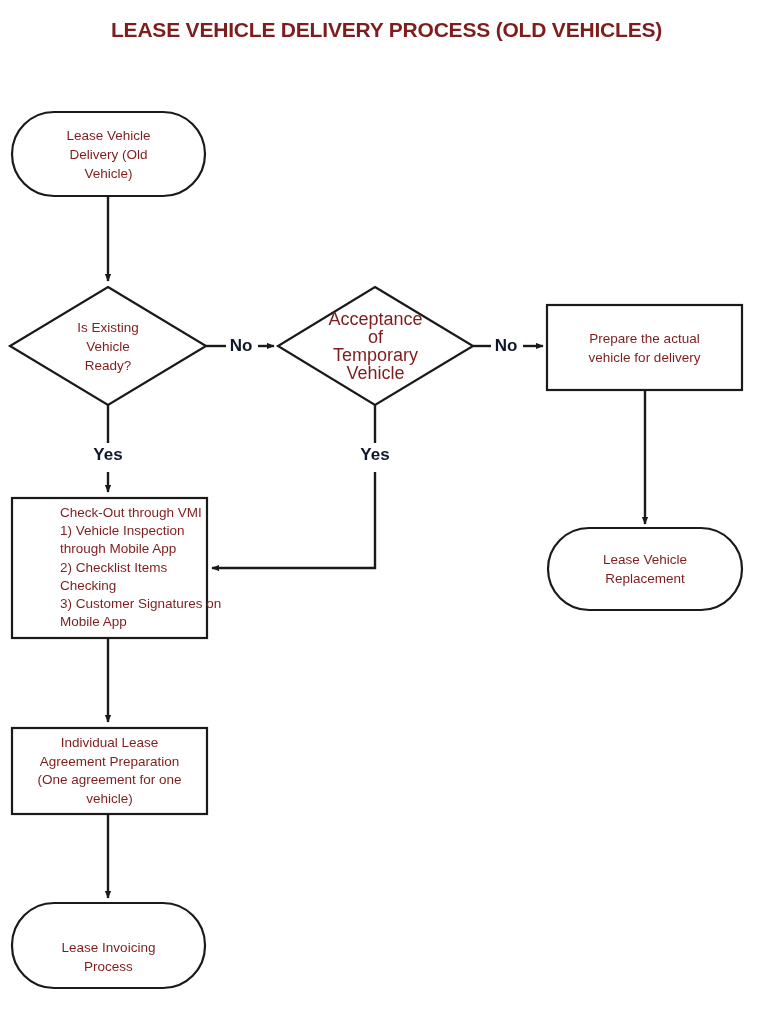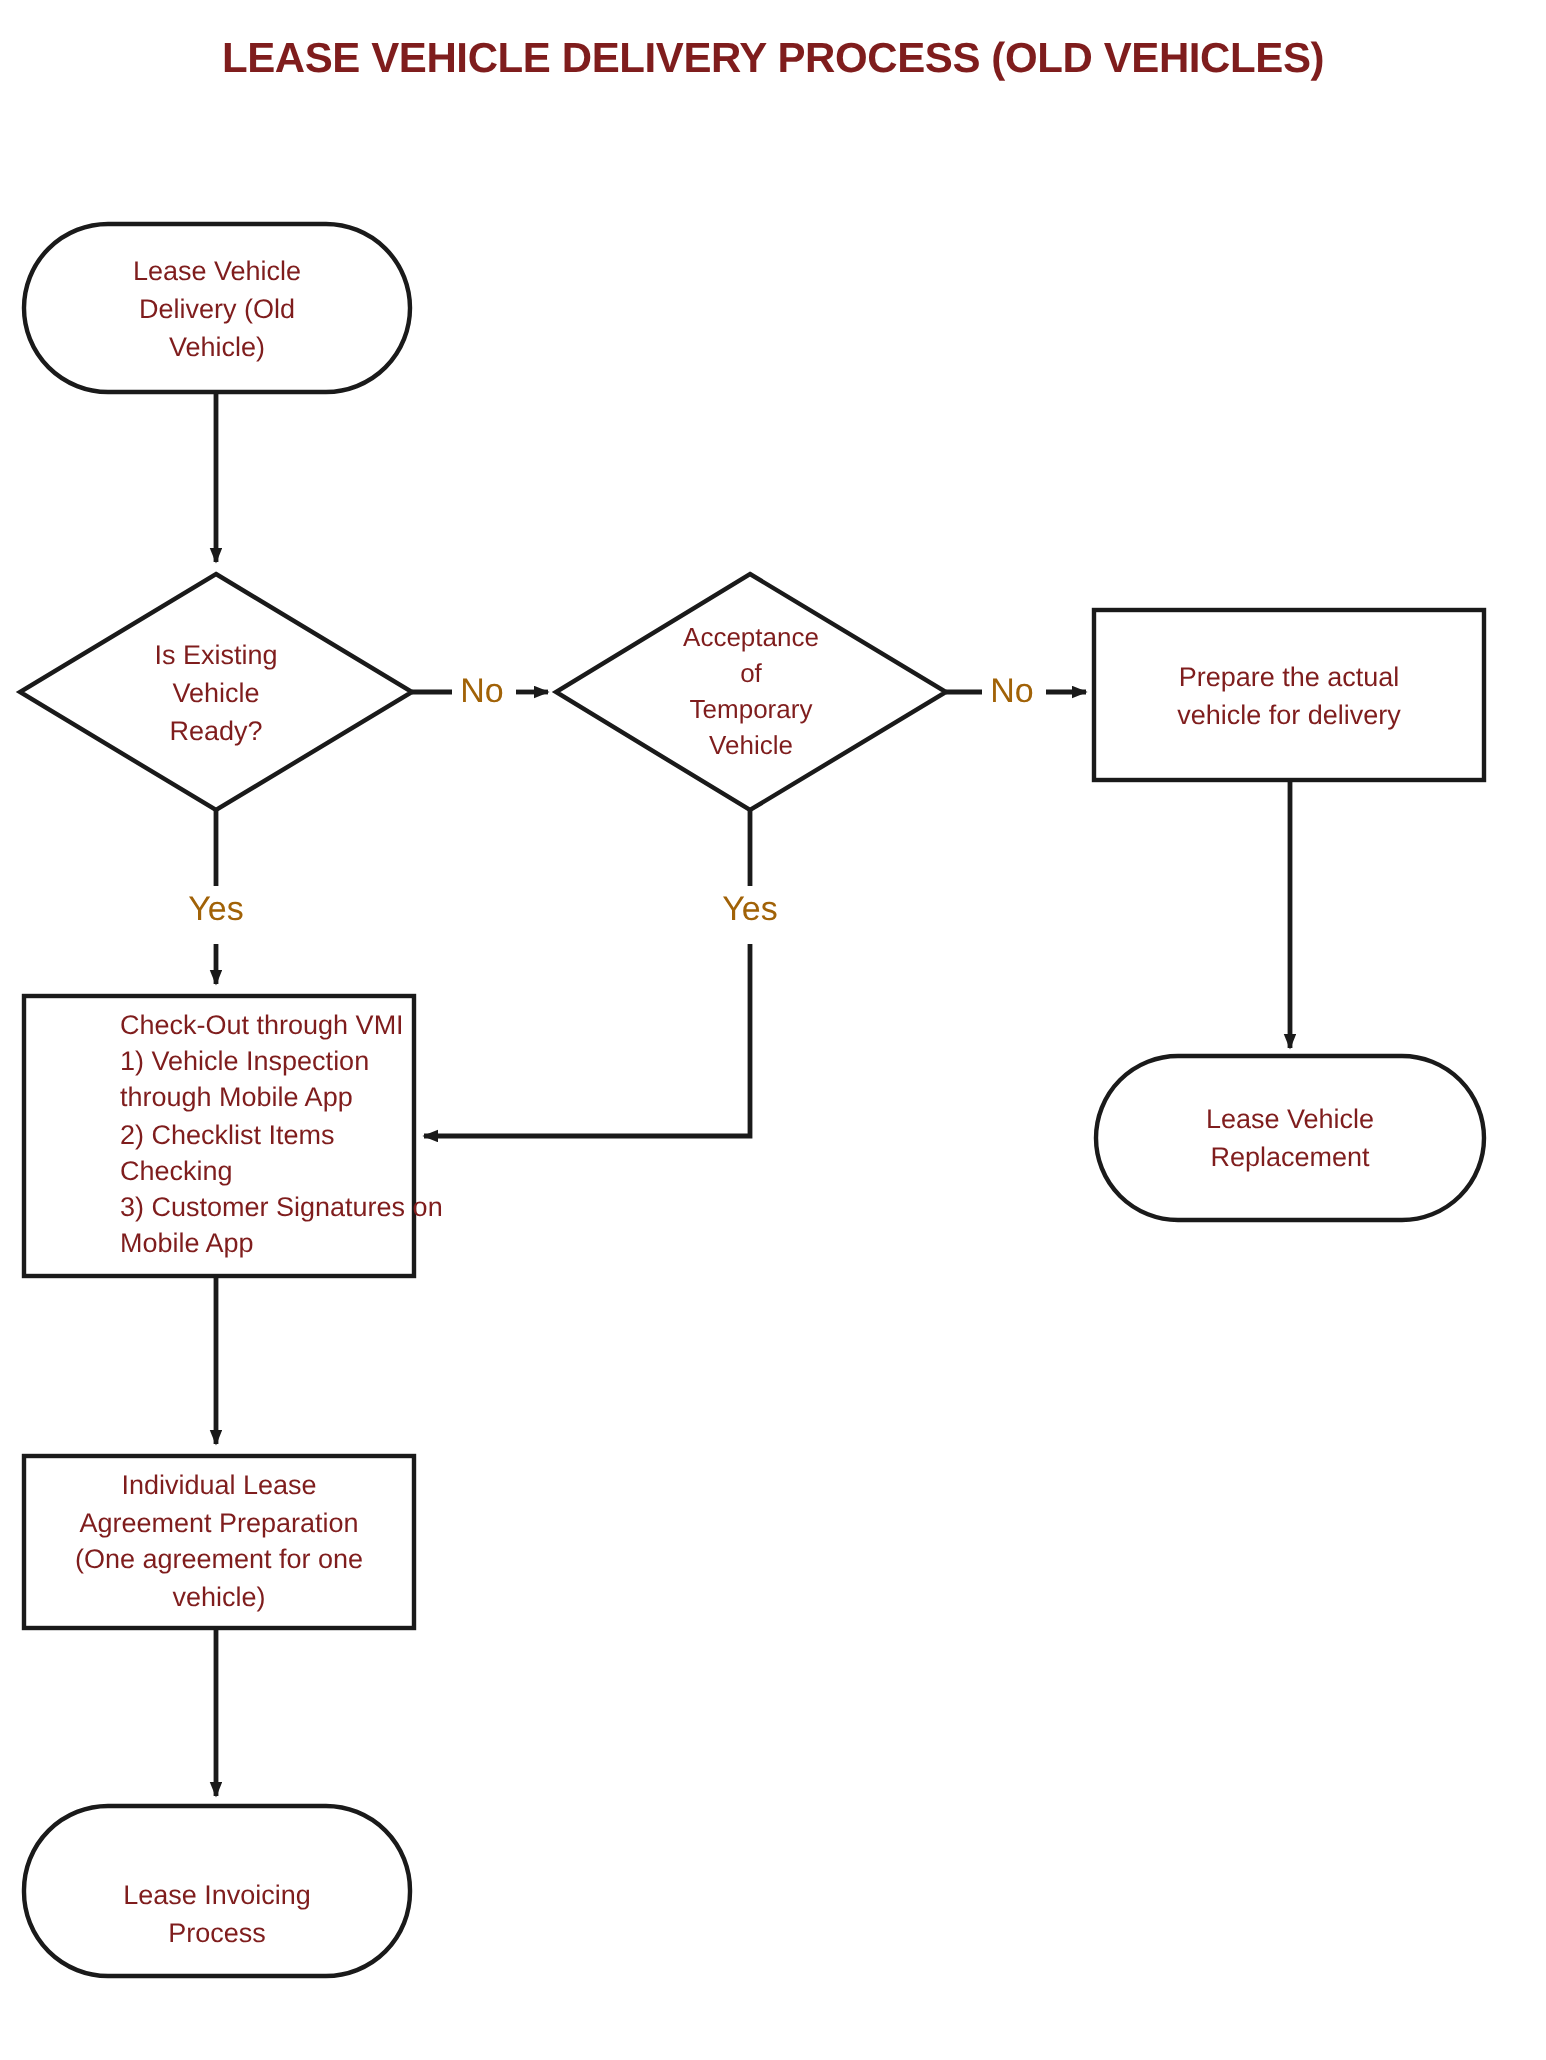--- a/index.html
+++ b/index.html
@@ -41,22 +41,23 @@
   }
   .node-label.left-align {
     text-align: left;
     align-items: flex-start;
   }
   .edge-label {
     position: absolute;
     font-family: "Liberation Sans", sans-serif;
     font-size: 17px;
     line-height: 20px;
-    color: #a16207;
+    color: #0f172a;
     text-align: center;
+    font-weight: bold;
   }
   #page-title {
     position: absolute;
     left: 0;
     top: 18px;
     width: 773px;
     text-align: center;
     font-family: "Liberation Sans", sans-serif;
     font-size: 21px;
     font-weight: bold;
@@ -121,21 +122,21 @@
   </svg>
 
   <div class="node-label" style="left:12px; top:112px; width:193px; height:84px;">Lease Vehicle
 Delivery (Old
 Vehicle)</div>
 
   <div class="node-label" style="left:28px; top:305px; width:160px; height:82px;">Is Existing
 Vehicle
 Ready?</div>
 
-  <div class="node-label" style="left:298px; top:300px; width:155px; height:92px; font-size:13px; line-height:18px;">Acceptance
+  <div class="node-label" style="left:298px; top:300px; width:155px; height:92px; font-size:18px; line-height:18px;">Acceptance
 of
 Temporary
 Vehicle</div>
 
   <div class="node-label" style="left:551px; top:305px; width:187px; height:85px;">Prepare the actual
 vehicle for delivery</div>
 
   <div class="node-label" style="left:552px; top:528px; width:186px; height:82px;">Lease Vehicle
 Replacement</div>
 

